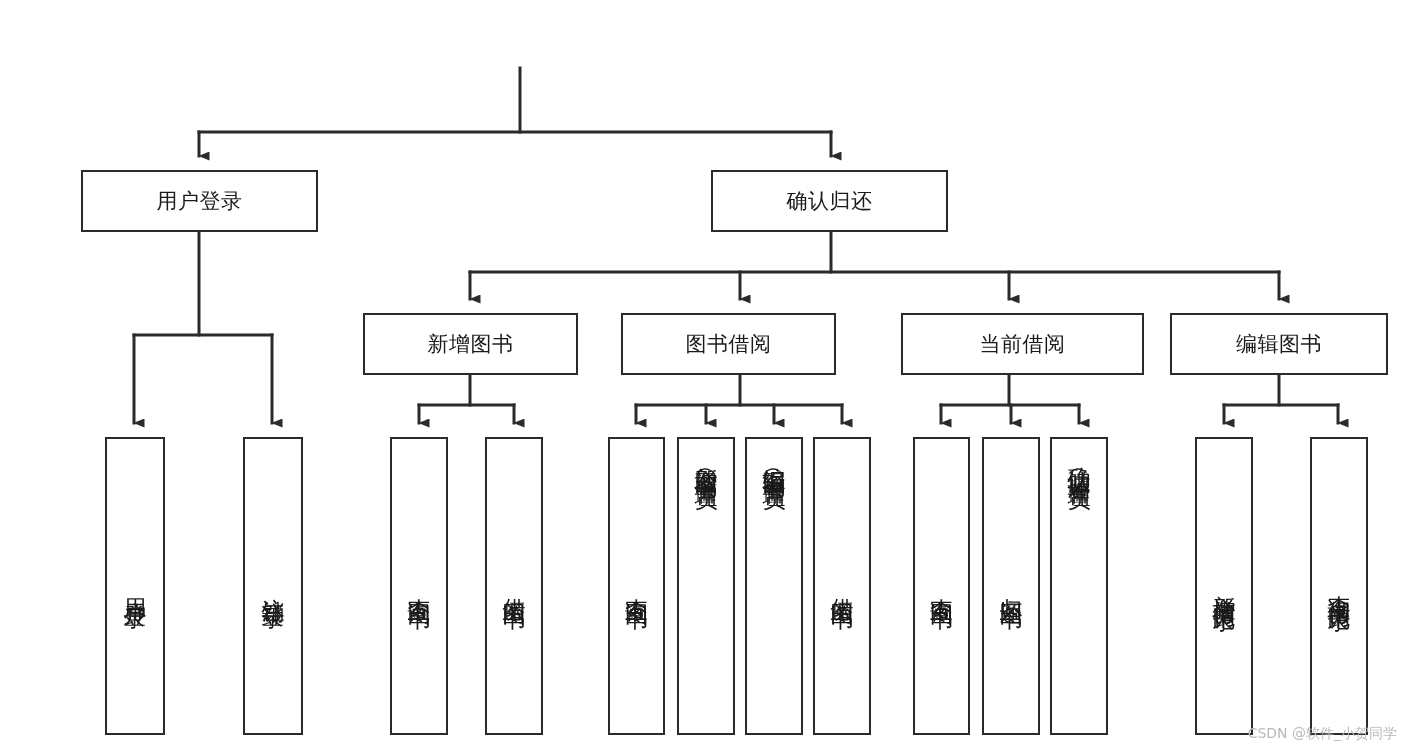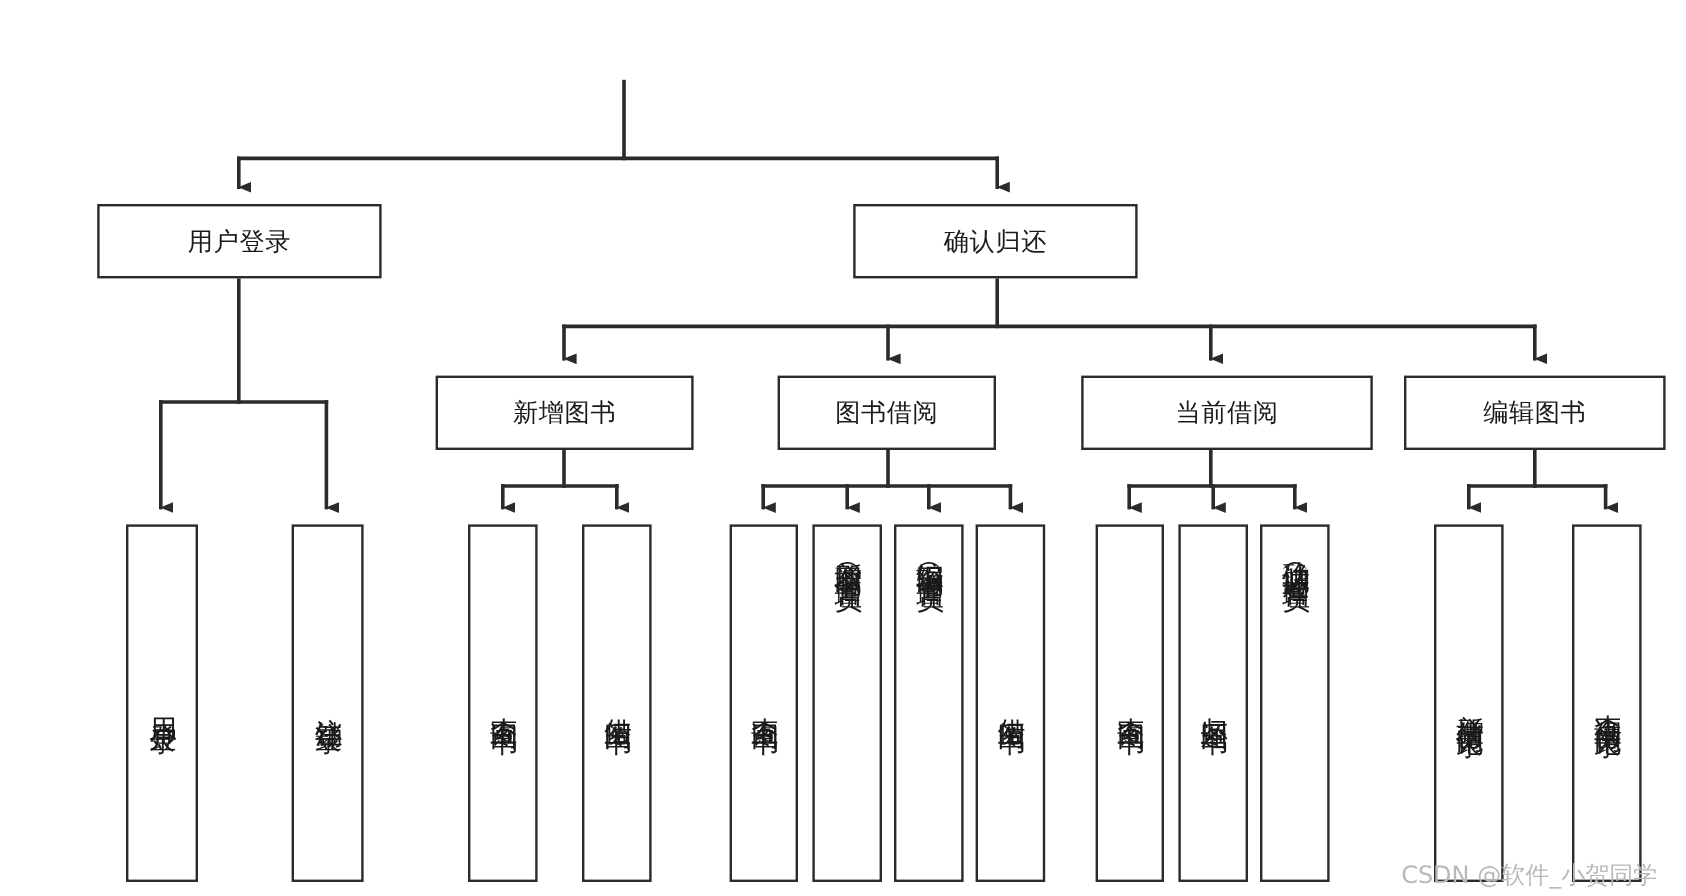--- a/index.html
+++ b/index.html
@@ -58,23 +58,23 @@
     line-height: 1;
     white-space: nowrap;
   }
   
   .node.vert.center {
     align-items: center;
     padding-top: 0;
   }
   #watermark {
     position: absolute;
-    right: 24px;
+    right: 8px;
     bottom: 4px;
-    font-size: 20px;
+    font-size: 14px;
     color: #b9b9b9;
     z-index: 5;
     white-space: nowrap;
     font-family: "DejaVu Sans", "Liberation Sans", sans-serif;
     margin-left: 38px;
   }
 </style>
 </head>
 <body>
 
@@ -136,21 +136,21 @@
   </div>
 
   <div class="node horiz" style="left:711px; top:170px; width:237px; height:62px;">
     <span class="node-label">确认归还</span>
   </div>
 
   <div class="node horiz" style="left:363px; top:313px; width:215px; height:62px;">
     <span class="node-label">新增图书</span>
   </div>
 
-  <div class="node horiz" style="left:648px; top:313px; width:182px; height:62px;">
+  <div class="node horiz" style="left:621px; top:313px; width:215px; height:62px;">
     <span class="node-label">图书借阅</span>
   </div>
 
   <div class="node horiz" style="left:901px; top:313px; width:243px; height:62px;">
     <span class="node-label">当前借阅</span>
   </div>
 
   <div class="node horiz" style="left:1170px; top:313px; width:218px; height:62px;">
     <span class="node-label">编辑图书</span>
   </div>

